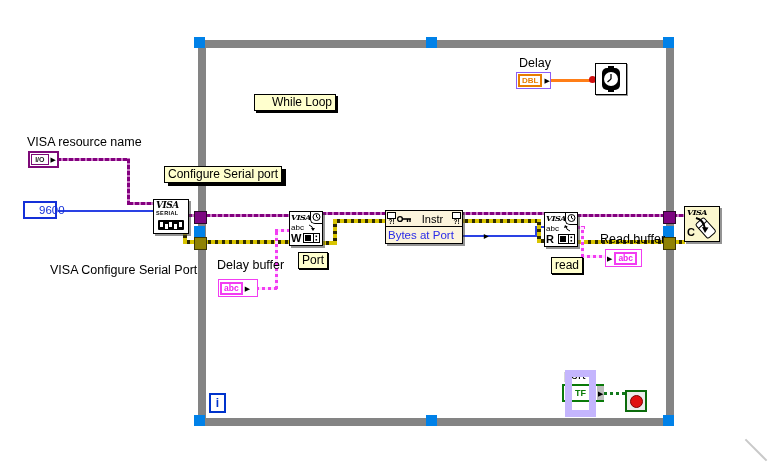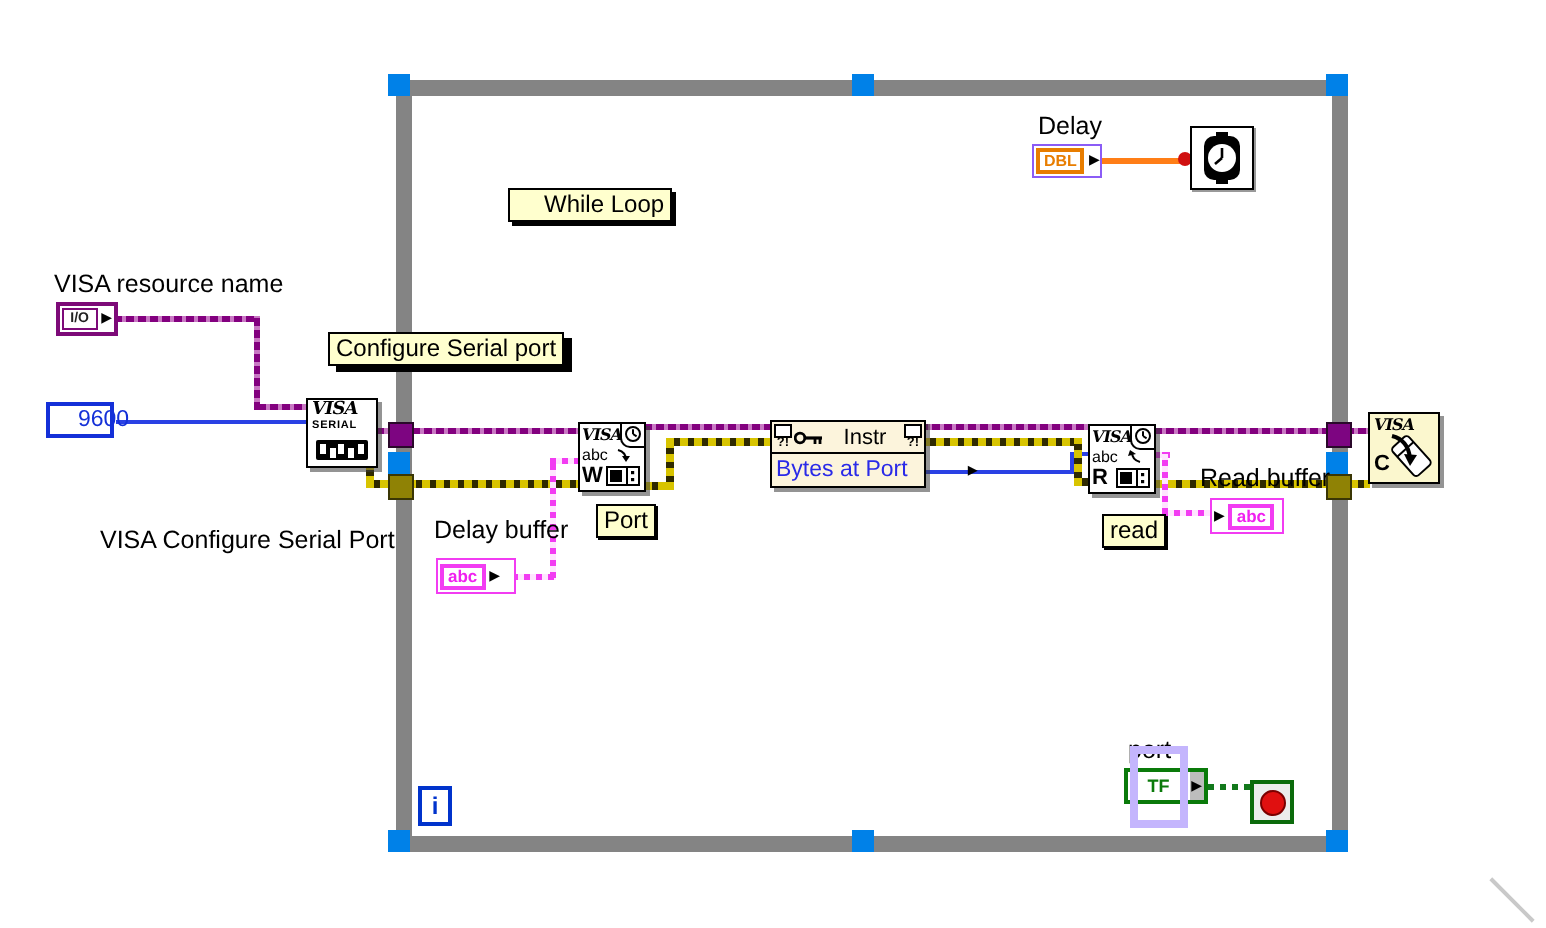--- a/index.html
+++ b/index.html
@@ -48,21 +48,21 @@
   .const-str{position:absolute;border:1px solid #F23CF2;background:#fff;box-sizing:border-box;
             display:flex;align-items:center;}
   .const-str .inner{border:2px solid #F23CF2;margin:1px;display:flex;align-items:center;
             padding:0 2px;color:#F020F0;font-size:8.5px;font-weight:bold;height:9px;}
   .const-dbl{position:absolute;border:1px solid #8b5cf6;background:#fff;box-sizing:border-box;
             display:flex;align-items:center;}
   .const-dbl .inner{border:2px solid #E87D00;margin:1px;display:flex;align-items:center;
             padding:0 2px;color:#E87D00;font-size:8px;font-weight:bold;height:9px;}
   .const-tf{position:absolute;border:2px solid #0A7A0A;background:#fff;box-sizing:border-box;
             display:flex;align-items:center;}
-  .const-tf .inner{border:4px solid #c4b5fd;margin:1px;display:flex;align-items:center;
+  .const-tf .inner{border:7px solid #c4b5fd;margin:1px;display:flex;align-items:center;
             padding:12px 3px;color:#0A7A0A;font-size:9px;font-weight:bold;height:9px;flex:1;justify-content:center;}
   .t-arrow{font-size:7px;color:#000;line-height:1;padding:0 1px;}
   .gray-bg{background:#BDBDBD;align-self:stretch;display:flex;align-items:center;}
   
   .prop{position:absolute;background:#FCF4DC;border:1px solid #000;box-sizing:border-box;
         box-shadow:2px 2px 0 rgba(60,60,60,.55);}
   .prop-row1{height:15px;border-bottom:1px solid #000;display:flex;align-items:center;padding:0 1px;}
   .prop-row2{height:16px;display:flex;align-items:center;padding:0 2px;
              color:#2A2AE8;font-size:11.5px;white-space:nowrap;gap:29px;}
   .pagei{width:9px;font-size:6.5px;font-weight:bold;line-height:1;text-align:center;}

